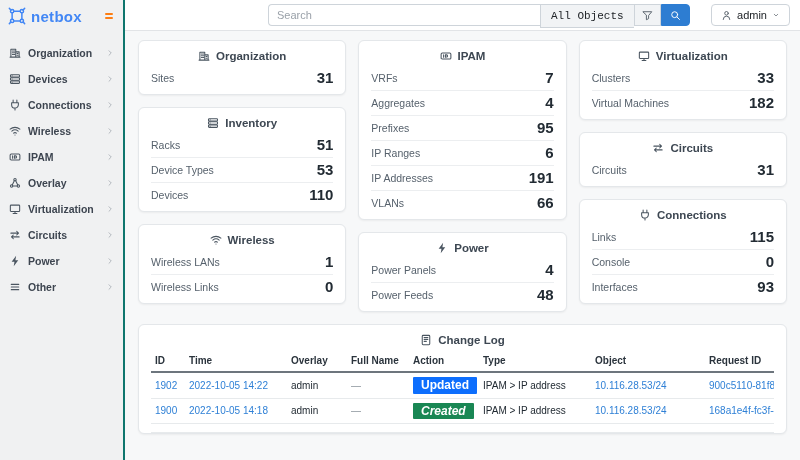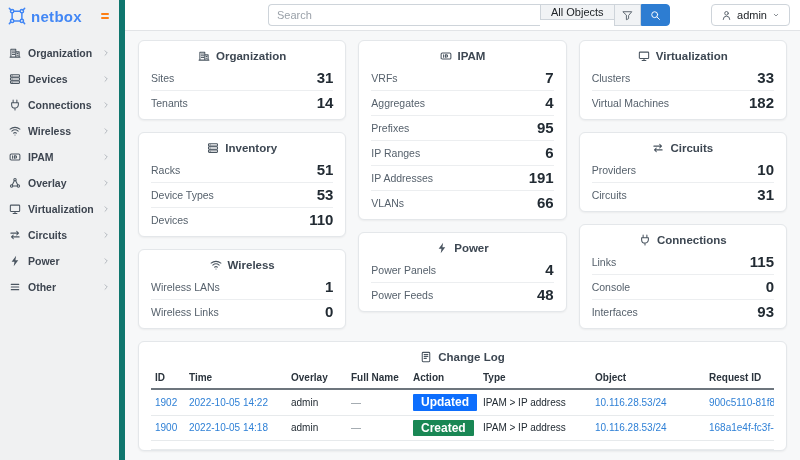--- a/index.html
+++ b/index.html
@@ -7,21 +7,21 @@
   body {
     font-family: "Liberation Sans", sans-serif;
     background: #f7f8f9;
     color: #222b33;
   }
   .app { display: flex; width: 800px; height: 460px; }
 
   
   .sidebar {
     width: 125px; flex: 0 0 125px; background: #f0f1f2;
-    border-right: 6px solid #0f766e; height: 460px;
+    border-right: 2px solid #0f766e; height: 460px;
   }
   .logo-row { height: 32px; display: flex; align-items: center; padding: 0 8px; gap: 5px; }
   .logo-mark { width: 18px; height: 18px; color: var(--brand-blue); cursor: pointer; }
   .logo-mark svg { width: 100%; height: 100%; display: block; }
   .brand-name { color: var(--brand-blue); font-weight: 700; font-size: 15px; letter-spacing: .3px; cursor: pointer; }
   .sidebar-toggle { margin-left: auto; display: flex; flex-direction: column; gap: 2px; cursor: pointer; padding: 2px; }
   .sidebar-toggle i { display: block; width: 8px; height: 2px; background: var(--toggle-orange); border-radius: 1px; }
   nav { padding-top: 8px; }
   .nav-item {
     display: flex; align-items: center; gap: 7px; height: 26px;
@@ -39,23 +39,23 @@
     display: flex; align-items: center; padding: 0 10px;
   }
   .search-group { display: flex; height: 22px; margin-left: 133px; }
   .search-input {
     width: 272px; height: 22px; border: 1px solid #ced4da; border-right: none;
     border-radius: 4px 0 0 4px; padding: 0 8px; font-size: 11px; outline: none;
     font-family: "Liberation Sans", sans-serif; color: #212529;
   }
   .search-input::placeholder { color: #9aa1a9; }
   .scope-btn {
-    height: 16px; background: #f1f3f5; border: 1px solid #ced4da; border-right: none;
+    height: 24px; background: #f1f3f5; border: 1px solid #ced4da; border-right: none;
     font-size: 11px; color: #212529; padding: 0 10px; cursor: pointer;
-    font-family: Liberation Sans, sans-serif; white-space: nowrap;
+    font-family: Liberation Mono, monospace; white-space: nowrap;
   }
   .filter-btn {
     height: 22px; background: #f1f3f5; border: 1px solid #ced4da;
     padding: 0 7px; cursor: pointer; color: #5a636c; display: flex; align-items: center;
   }
   .filter-btn span, .search-btn span { width: 11px; height: 11px; display: block; }
   .filter-btn svg, .search-btn svg { width: 100%; height: 100%; display: block; }
   .search-btn {
     height: 22px; background: var(--accent-blue); border: 1px solid var(--accent-blue);
     border-radius: 0 4px 4px 0; padding: 0 8px; cursor: pointer; color: #fff;
@@ -328,24 +328,20 @@
                   </svg>
                 </span>
       <span class="title-text">Organization</span>
     </div>
     <div class="rows">
   <div class="stat-row">
     <span class="stat-label">Sites</span>
     <span class="stat-value">31</span>
   </div>
 
-  <div class="stat-row">
-    <span class="stat-label">Tenants</span>
-    <span class="stat-value">14</span>
-  </div>
 </div>
   </div>
 
   <div class="card">
     <div class="card-title">
       <span class="t-icon">
                   <svg viewBox="0 0 16 16" fill="none" stroke="currentColor" stroke-width="1.4" stroke-linecap="round" stroke-linejoin="round">
                     <rect x="2" y="2.2" width="12" height="3.2" rx="1"></rect>
                     <rect x="2" y="6.4" width="12" height="3.2" rx="1"></rect>
                     <rect x="2" y="10.6" width="12" height="3.2" rx="1"></rect>
@@ -487,24 +483,20 @@
   <div class="card">
     <div class="card-title">
       <span class="t-icon">
                   <svg viewBox="0 0 16 16" fill="none" stroke="currentColor" stroke-width="1.4" stroke-linecap="round" stroke-linejoin="round">
                     <path d="M2.5 5.5h10M10.2 3l2.5 2.5L10.2 8M13.5 10.5h-10M5.8 8 3.3 10.5 5.8 13"></path>
                   </svg>
                 </span>
       <span class="title-text">Circuits</span>
     </div>
     <div class="rows">
-  <div class="stat-row">
-    <span class="stat-label">Providers</span>
-    <span class="stat-value">10</span>
-  </div>
 
   <div class="stat-row">
     <span class="stat-label">Circuits</span>
     <span class="stat-value">31</span>
   </div>
 </div>
   </div>
 
   <div class="card">
     <div class="card-title">
@@ -578,21 +570,21 @@
                 <td><span class="badge" style="background: rgb(13, 110, 253);">Updated</span></td>
                 <td><span>IPAM &gt; IP address</span></td>
                 <td><a class="cell-link" href="#">10.116.28.53/24</a></td>
                 <td><a class="cell-link" href="#">900c5110-81f8-4a3c-bb1b-977959fe8e54</a></td>
               </tr>
               <tr>
                 <td><a class="cell-link" href="#">1900</a></td>
                 <td><a class="cell-link" href="#">2022-10-05 14:18</a></td>
                 <td><span>admin</span></td>
                 <td><span class="muted">—</span></td>
-                <td><span class="badge" style="background: rgb(25, 135, 84);">Created</span></td>
+                <td><span class="badge" style="background: rgb(25, 135, 84); font-style: italic;">Created</span></td>
                 <td><span>IPAM &gt; IP address</span></td>
                 <td><a class="cell-link" href="#">10.116.28.53/24</a></td>
                 <td><a class="cell-link" href="#">168a1e4f-fc3f-40b0-acda-d2c907a9ce22</a></td>
               </tr>
               <tr>
                 <td></td>
                 <td></td>
                 <td></td>
                 <td></td>
                 <td></td>

